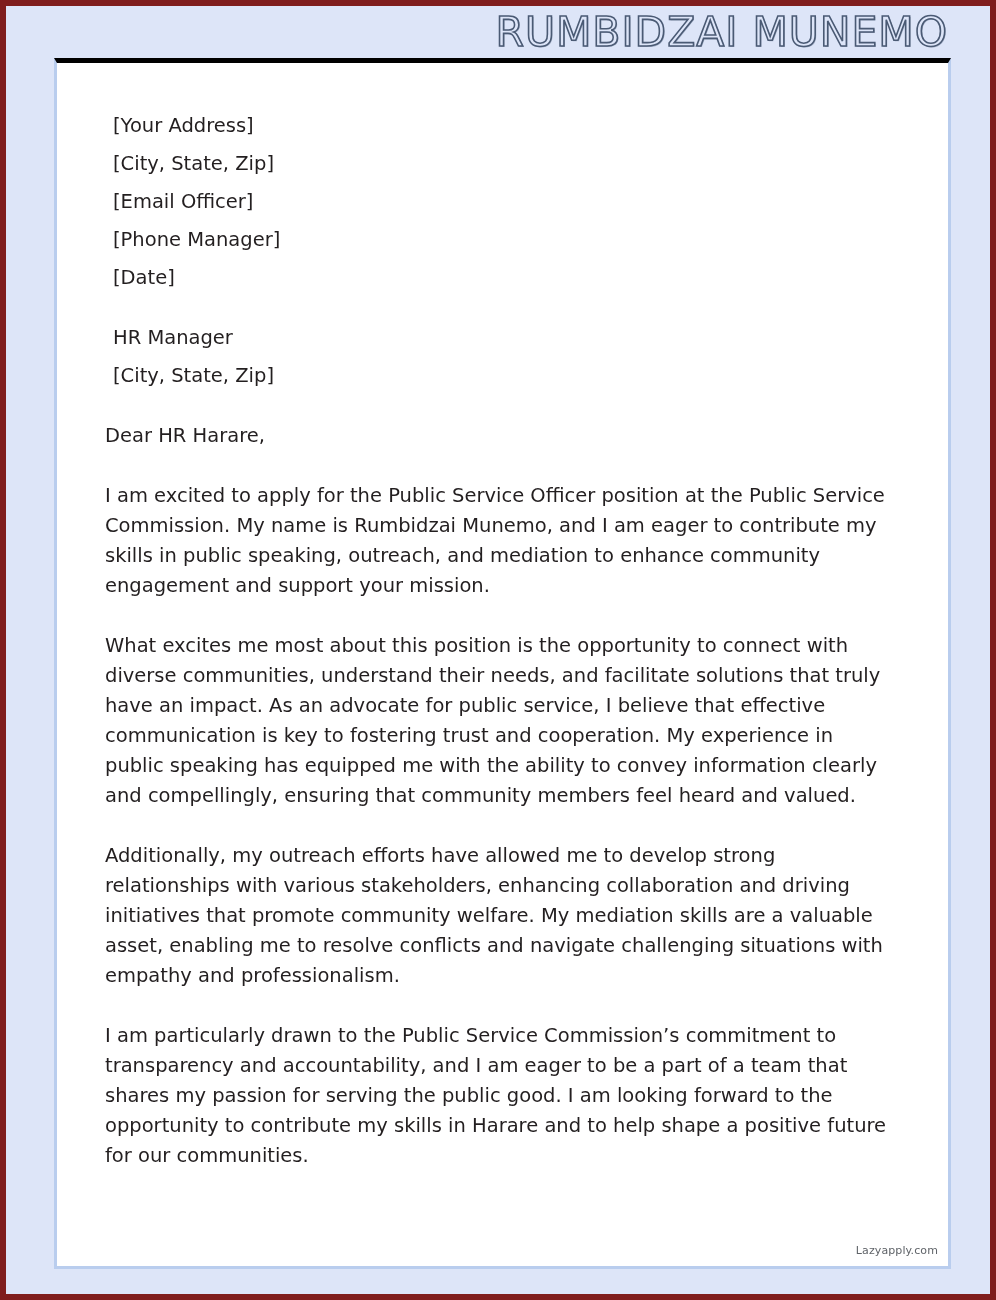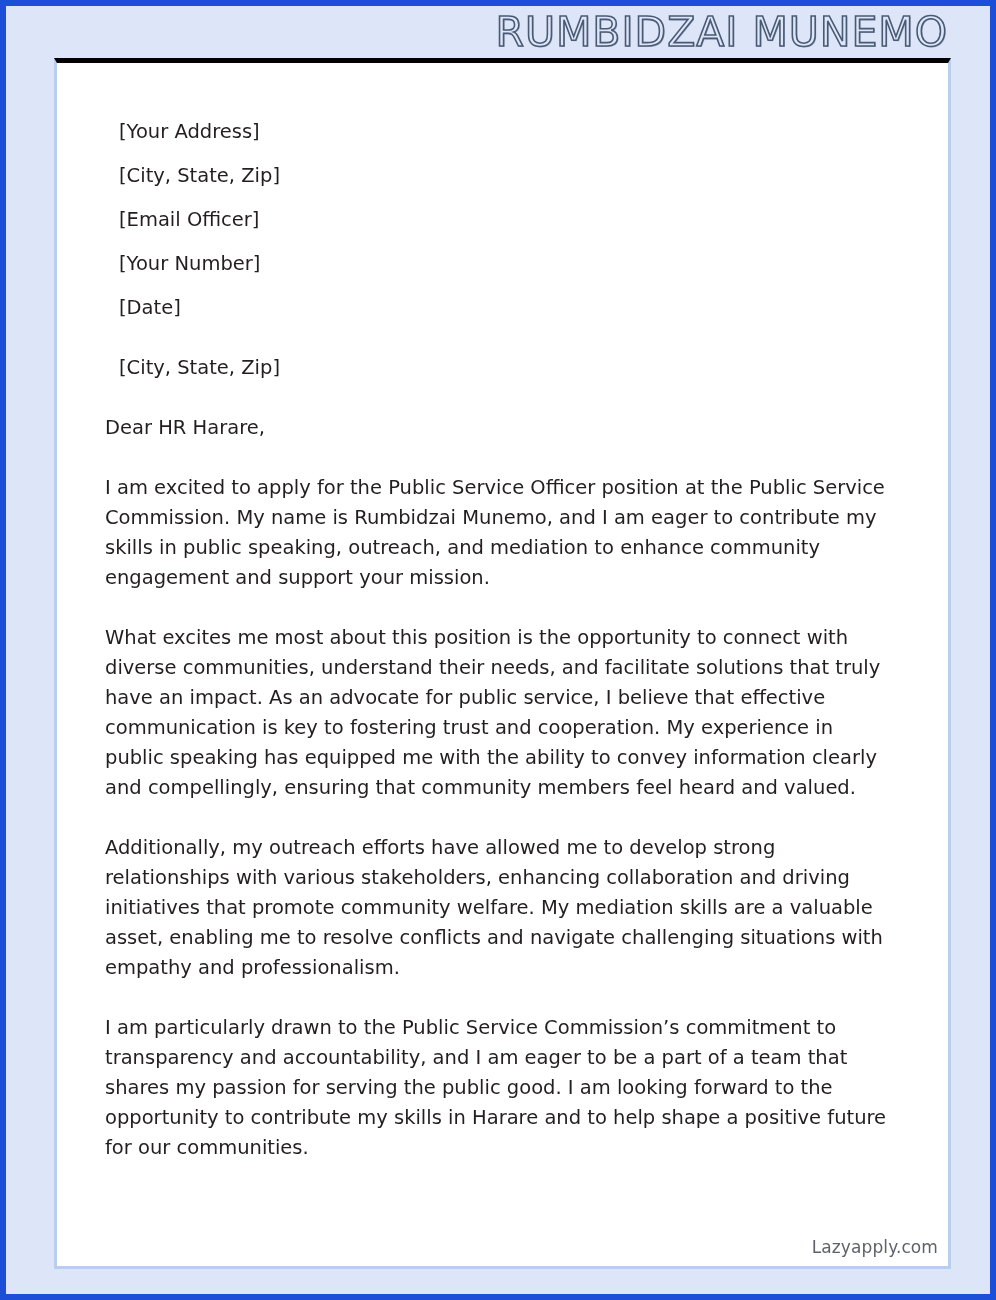--- a/index.html
+++ b/index.html
@@ -12,21 +12,21 @@
     font-family: "DejaVu Sans", "Liberation Sans", sans-serif;
   }
 
   
   .doc-frame {
     position: relative;
     width: 996px;
     height: 1300px;
     box-sizing: border-box;
     background: #dde5f8;          
-    border: 6px solid #1d4ed8;    
+    border: 6px solid #7f1d1d;    
     overflow: hidden;
   }
 
   
   .name-header {
     position: absolute;
     left: 6px;
     top: 0;
     width: 938px;
     height: 52px;
@@ -74,40 +74,40 @@
   }
 
   
   .line,
   .para,
   .salutation,
   .signoff {
     font-size: 19.5px;
     line-height: 30px;
     color: #231f20;
-    margin: 14px;
+    margin: 8px;
     font-weight: 400;
   }
   .block {
     margin: 0 0 30px 0;
   }
   .para {
     margin: 0 0 30px 0;
     width: 791px;
   }
   .salutation {
     margin: 0 0 30px 0;
   }
 
   
   .watermark {
     position: absolute;
     right: 52px;
     bottom: 38px;
-    font-size: 17px;
+    font-size: 11px;
     line-height: 1;
     color: #5f6368;
     letter-spacing: 0.1px;
   }
 </style>
 </head>
 <body>
 
 <div class="doc-frame">
 
@@ -115,25 +115,26 @@
     <div class="name-text">RUMBIDZAI MUNEMO</div>
   </div>
 
   <div class="page">
     <div class="page-inner">
 
       <div class="block">
         <div class="line">[Your Address]</div>
         <div class="line">[City, State, Zip]</div>
         <div class="line">[Email Officer]</div>
-        <div class="line">[Your Number]</div>
+        <div class="line">[Phone Manager]</div>
         <div class="line">[Date]</div>
       </div>
 
       <div class="block">
+        <div class="line">HR Manager</div>
         <div class="line">[City, State, Zip]</div>
       </div>
 
       <p class="salutation">Dear HR Harare,</p>
 
       <p class="para">I am excited to apply for the Public Service Officer position at the Public Service Commission. My name is Rumbidzai Munemo, and I am eager to contribute my skills in public speaking, outreach, and mediation to enhance community engagement and support your mission.</p>
       <p class="para">What excites me most about this position is the opportunity to connect with diverse communities, understand their needs, and facilitate solutions that truly have an impact. As an advocate for public service, I believe that effective communication is key to fostering trust and cooperation. My experience in public speaking has equipped me with the ability to convey information clearly and compellingly, ensuring that community members feel heard and valued.</p>
       <p class="para">Additionally, my outreach efforts have allowed me to develop strong relationships with various stakeholders, enhancing collaboration and driving initiatives that promote community welfare. My mediation skills are a valuable asset, enabling me to resolve conflicts and navigate challenging situations with empathy and professionalism.</p>
       <p class="para">I am particularly drawn to the Public Service Commission’s commitment to transparency and accountability, and I am eager to be a part of a team that shares my passion for serving the public good. I am looking forward to the opportunity to contribute my skills in Harare and to help shape a positive future for our communities.</p>
 

